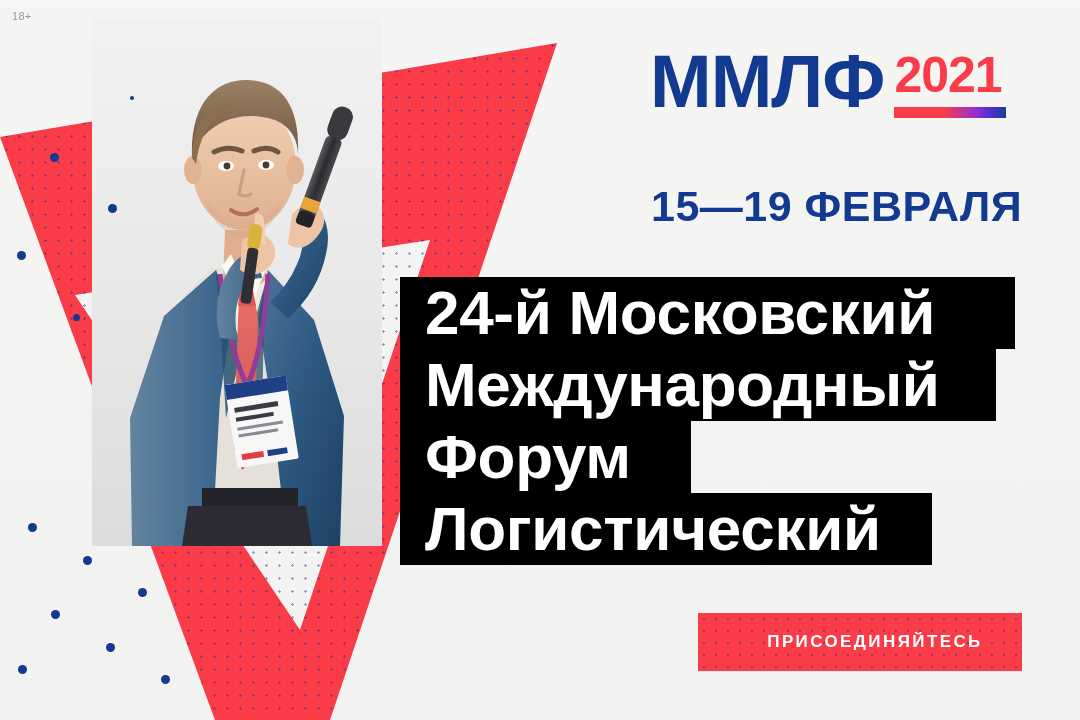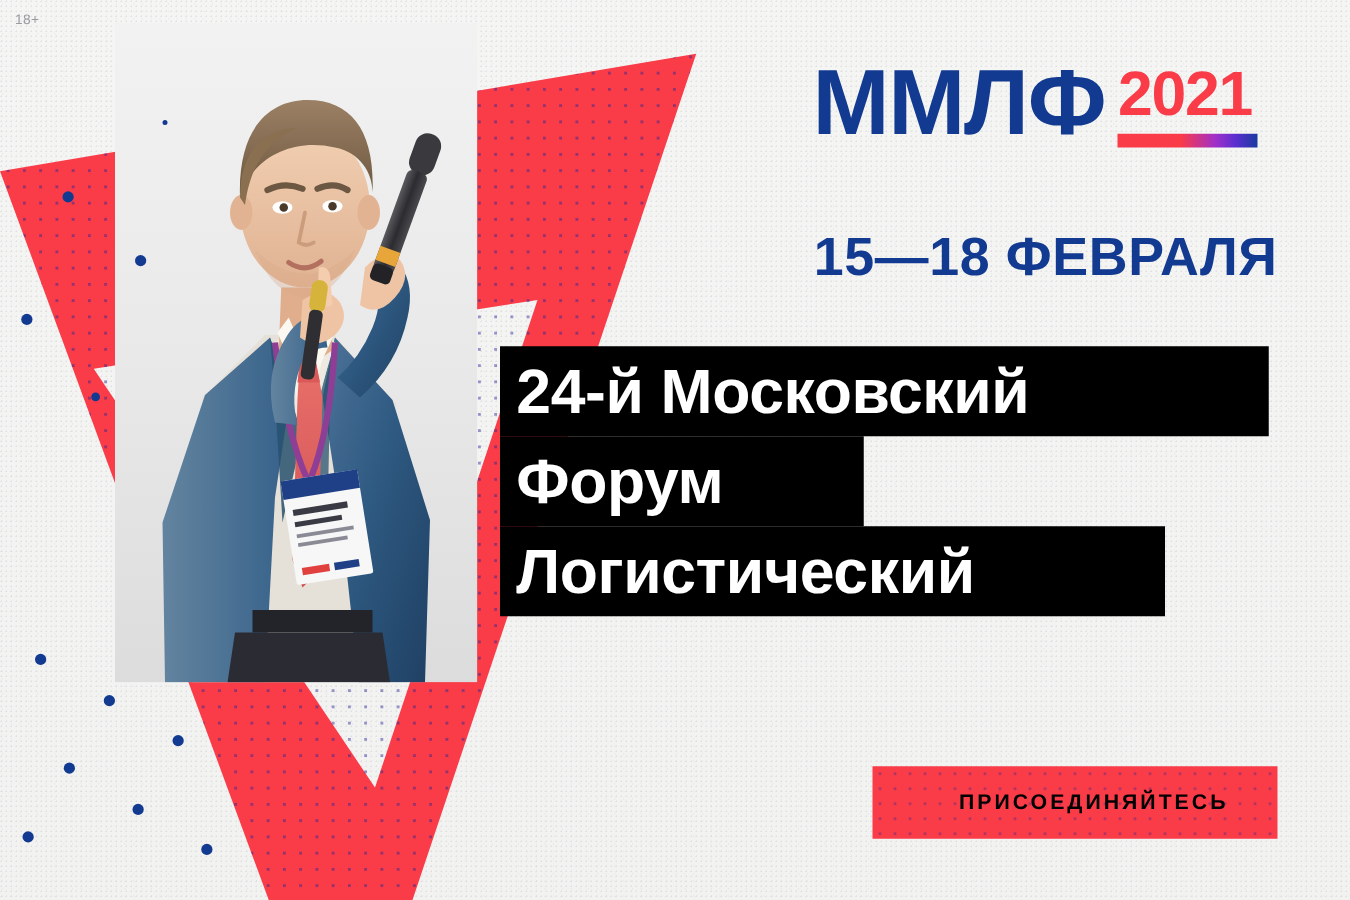--- a/index.html
+++ b/index.html
@@ -121,42 +121,42 @@
   }
 
   
   .title-stack{
     position:absolute;
     left:400px; top:277px;
   }
   .title-line{
     background:#000000;
     color:#ffffff;
-    font-size:50px;
+    font-size:62px;
     font-weight:700;
     line-height:72px;
     height:72px;
-    padding-left:13px;
+    padding-left:25px;
     letter-spacing:-.3px;
     white-space:nowrap;
     display:block;
   }
   .title-line.l1{ width:615px; }
   .title-line.l2{ width:596px; }
   .title-line.l3{ width:532px; }
   .title-line.l4{ width:291px; }
 
   
   .cta{
     position:absolute;
     left:698px; top:613px;
     width:324px; height:58px;
     background:#fa3b48;
     border:none;
-    color:#000000;
+    color:#ffffff;
     font-family:"Liberation Sans","DejaVu Sans",sans-serif;
     font-size:17px;
     font-weight:700;
     letter-spacing:2.4px;
     cursor:pointer;
     display:flex;
     align-items:center;
     justify-content:center;
     padding-left:30px;
   }
@@ -348,24 +348,25 @@
   <div class="age-mark">18+</div>
 
   <div class="logo">
     <div class="logo-main">ММЛФ</div>
     <div class="logo-year-wrap">
       <span class="logo-year">2021</span>
       <div class="logo-bar"></div>
     </div>
   </div>
 
-  <div class="date-line">15—18 ФЕВРАЛЯ</div>
+  <div class="date-line">15—19 ФЕВРАЛЯ</div>
 
   <div class="title-stack">
     <span class="title-line l1">24-й Московский</span>
+    <span class="title-line l2">Международный</span>
     <span class="title-line l4">Форум</span>
     <span class="title-line l3">Логистический</span>
   </div>
 
   <button class="cta">
     <span>ПРИСОЕДИНЯЙТЕСЬ</span>
   </button>
 
 </div>
 

